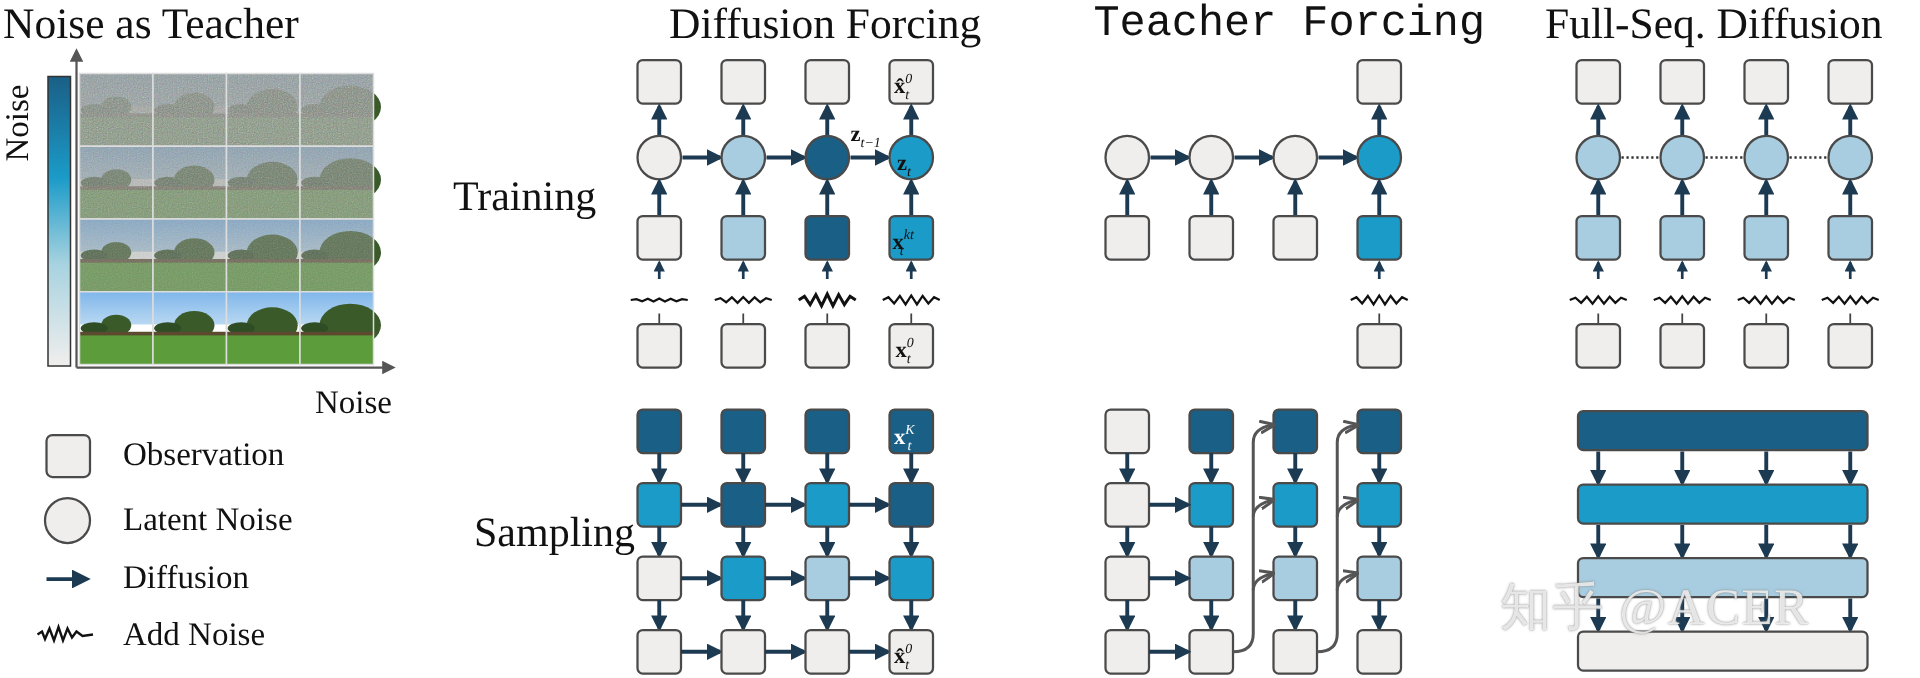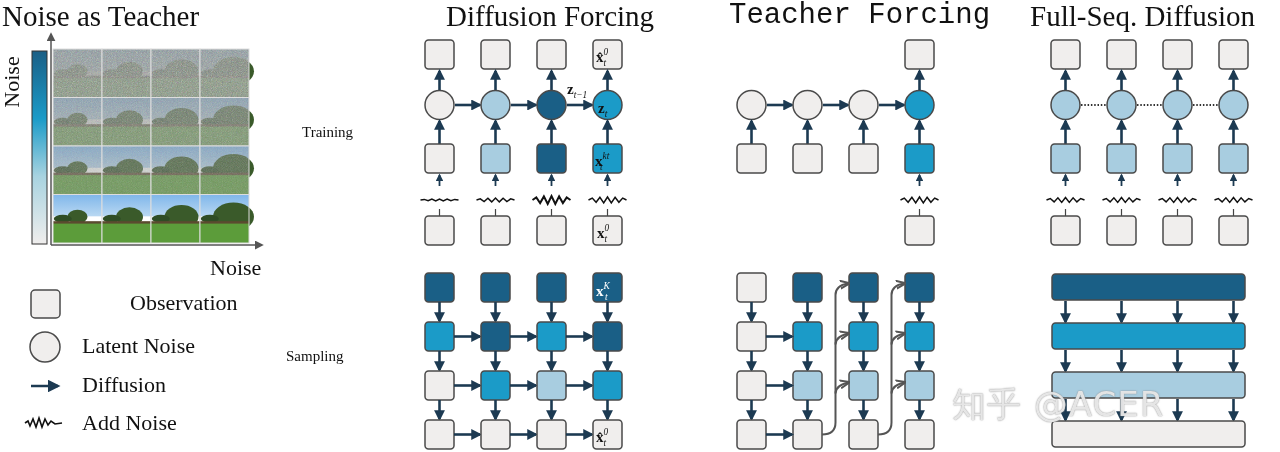--- a/index.html
+++ b/index.html
@@ -1,39 +1,39 @@
 <!DOCTYPE html>
 <html><head>
 <meta charset="utf-8">
 <style>
   html, body { margin:0; padding:0; background:#ffffff; }
   body { width:1280px; height:452px; position:relative; overflow:hidden; font-family:"Liberation Serif", "DejaVu Serif", serif; color:#111; }
   .abs { position:absolute; white-space:nowrap; }
   .title { font-size:29px; line-height:32px; }
-  .rowlabel { font-size:15px; line-height:24px; }
+  .rowlabel { font-size:28px; line-height:24px; }
   .legend-label { font-size:22px; line-height:24px; }
   .axis-label { font-size:22px; line-height:24px; }
   svg { position:absolute; left:0; top:0; }
   .watermark { font-family:"DejaVu Sans", sans-serif; font-size:34px; color:rgba(255,255,255,0.78); text-shadow:0 0 1px rgba(120,120,120,0.8), 0 0 2px rgba(150,150,150,0.6); letter-spacing:1px; }
 </style>
 </head>
 <body>
 
 <div class="abs title" style="left:2px; top:0px;">Noise as Teacher</div>
 <div class="abs title" style="left:407px; top:0px;margin-left:39px;">Diffusion Forcing</div>
 <div class="abs title" style="left:729px; top:0px;font-family:Liberation Mono, monospace;">Teacher Forcing</div>
 <div class="abs title" style="left:1030px; top:0px;text-align:center;">Full-Seq. Diffusion</div>
 
 <div class="abs rowlabel" style="left:302px; top:120px;">Training</div>
-<div class="abs rowlabel" style="left:286px; top:344px;text-align:right;">Sampling</div>
+<div class="abs rowlabel" style="left:316px; top:344px;text-align:right;">Sampling</div>
 
 <div class="abs axis-label" style="left:-14px; top:70px; transform:rotate(-90deg); transform-origin:center;">Noise</div>
 <div class="abs axis-label" style="left:210px; top:256px;">Noise</div>
 
-<div class="abs legend-label" style="left:82px; top:291px;margin-left:48px;">Observation</div>
+<div class="abs legend-label" style="left:82px; top:291px;">Observation</div>
 <div class="abs legend-label" style="left:82px; top:334px;">Latent Noise</div>
 <div class="abs legend-label" style="left:82px; top:373px;">Diffusion</div>
 <div class="abs legend-label" style="left:82px; top:411px;">Add Noise</div>
 
 <svg width="1280" height="452" viewBox="0 0 1280 452">
   <defs>
     <marker id="ah" viewBox="0 0 10 10" refX="8" refY="5" markerWidth="4.2" markerHeight="4.2" orient="auto-start-reverse">
       <path d="M0,0 L10,5 L0,10 z" fill="#1c3a52"></path>
     </marker>
     <marker id="ahs" viewBox="0 0 10 10" refX="8" refY="5" markerWidth="5" markerHeight="5" orient="auto-start-reverse">
@@ -425,13 +425,13 @@
       <line x1="1233.5" y1="350" x2="1233.5" y2="371" stroke="#1c3a52" stroke-width="2.6" marker-end="url(#ah)"></line>
       <rect x="1052" y="372" width="193" height="26" rx="3.5" fill="#a8cde0" stroke="#4a4a4a" stroke-width="1.5"></rect>
       <line x1="1065.5" y1="399" x2="1065.5" y2="420" stroke="#1c3a52" stroke-width="2.6" marker-end="url(#ah)"></line>
       <line x1="1121.5" y1="399" x2="1121.5" y2="420" stroke="#1c3a52" stroke-width="2.6" marker-end="url(#ah)"></line>
       <line x1="1177.5" y1="399" x2="1177.5" y2="420" stroke="#1c3a52" stroke-width="2.6" marker-end="url(#ah)"></line>
       <line x1="1233.5" y1="399" x2="1233.5" y2="420" stroke="#1c3a52" stroke-width="2.6" marker-end="url(#ah)"></line>
       <rect x="1052" y="421" width="193" height="26" rx="3.5" fill="#f0eeed" stroke="#4a4a4a" stroke-width="1.5"></rect>
     </g>
 </svg>
 
-<div class="abs watermark" style="left:952px; top:382px;">知乎 @ACER</div>
+<div class="abs watermark" style="left:1000px; top:382px;font-family:Liberation Serif, serif;">知乎 @ACER</div>
 
 </body></html>

